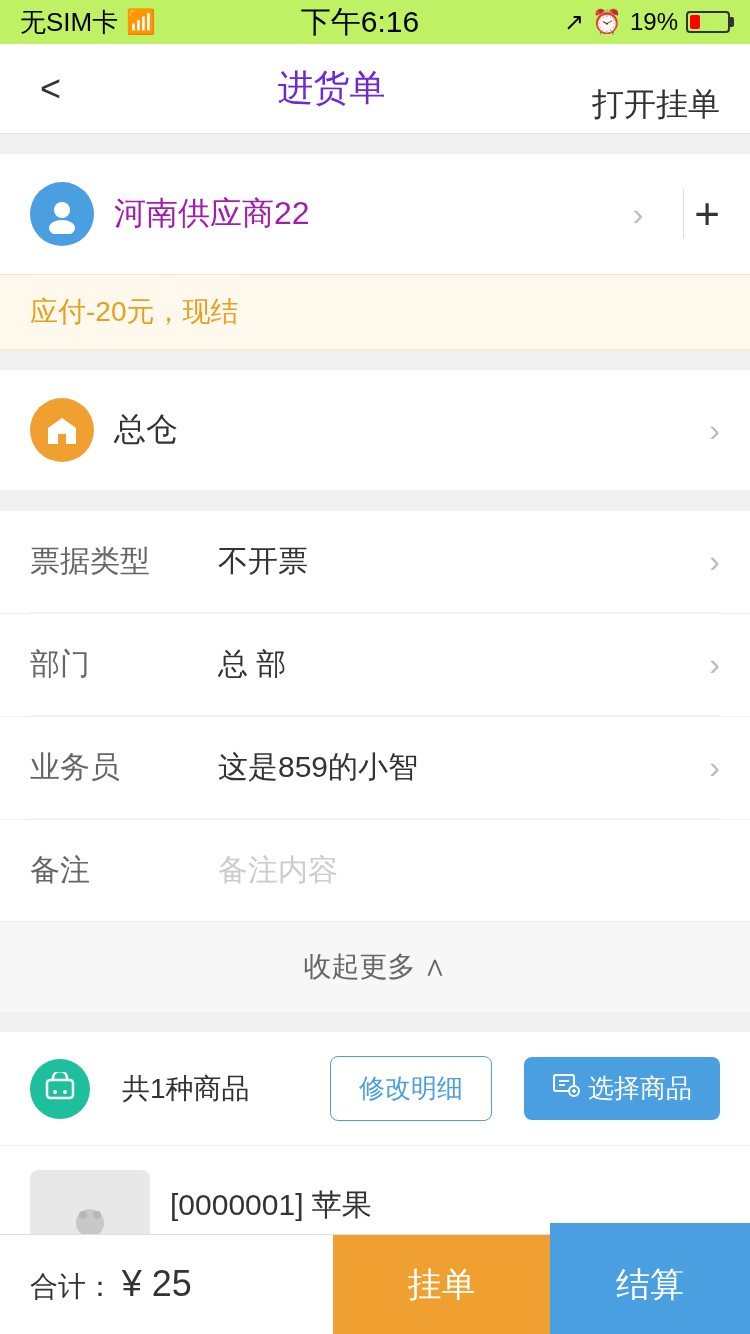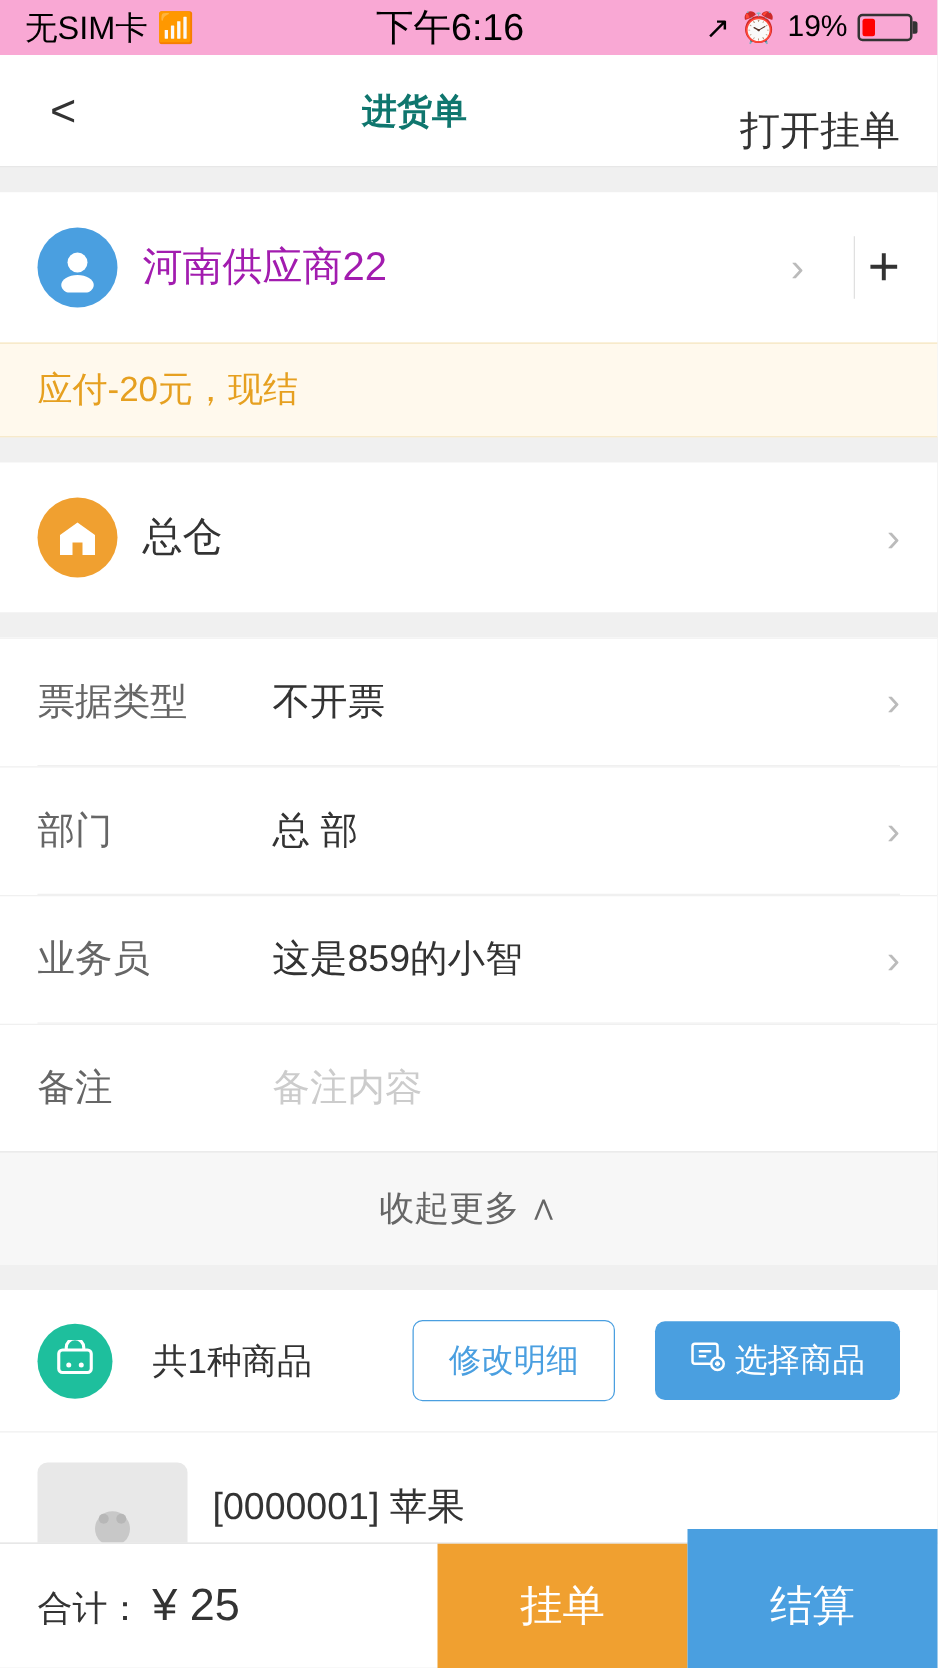--- a/index.html
+++ b/index.html
@@ -10,21 +10,21 @@
       font-family: -apple-system, "PingFang SC", "Helvetica Neue", Arial, sans-serif;
       background: #f0f0f0;
       font-size: 28px;
       color: #333;
     }
 
     
     .status-bar {
       width: 750px;
       height: 44px;
-      background: #f9a8d4;
+      background: #bef264;
       display: flex;
       align-items: center;
       justify-content: space-between;
       padding: 0 20px;
       font-size: 26px;
       color: #000;
     }
     .status-bar-left {
       display: flex;
       align-items: center;
@@ -80,23 +80,23 @@
       padding: 0 30px;
       border-bottom: 1px solid #e0e0e0;
     }
     .nav-back {
       font-size: 36px;
       color: #333;
       cursor: pointer;
       padding: 10px;
     }
     .nav-title {
-      font-size: 28px;
-      font-weight: 700;
-      color: #0f766e;
+      font-size: 36px;
+      font-weight: 400;
+      color: #6d28d9;
     }
     .nav-action {
       font-size: 32px;
       color: #333;
       cursor: pointer;
       margin-top: 32px;
     }
 
     
     .section-gap {
@@ -350,21 +350,21 @@
       font-size: 36px;
       font-weight: normal;
       color: #333;
     }
     .bottom-total-count {
       font-size: 24px;
       color: #999;
       margin-top: 4px;
     }
     .btn-hang {
-      width: 200px;
+      width: 217px;
       height: 100px;
       background: #f0a030;
       color: #fff;
       font-size: 34px;
       display: flex;
       align-items: center;
       justify-content: center;
       cursor: pointer;
       border: none;
       margin-left: 10px;

